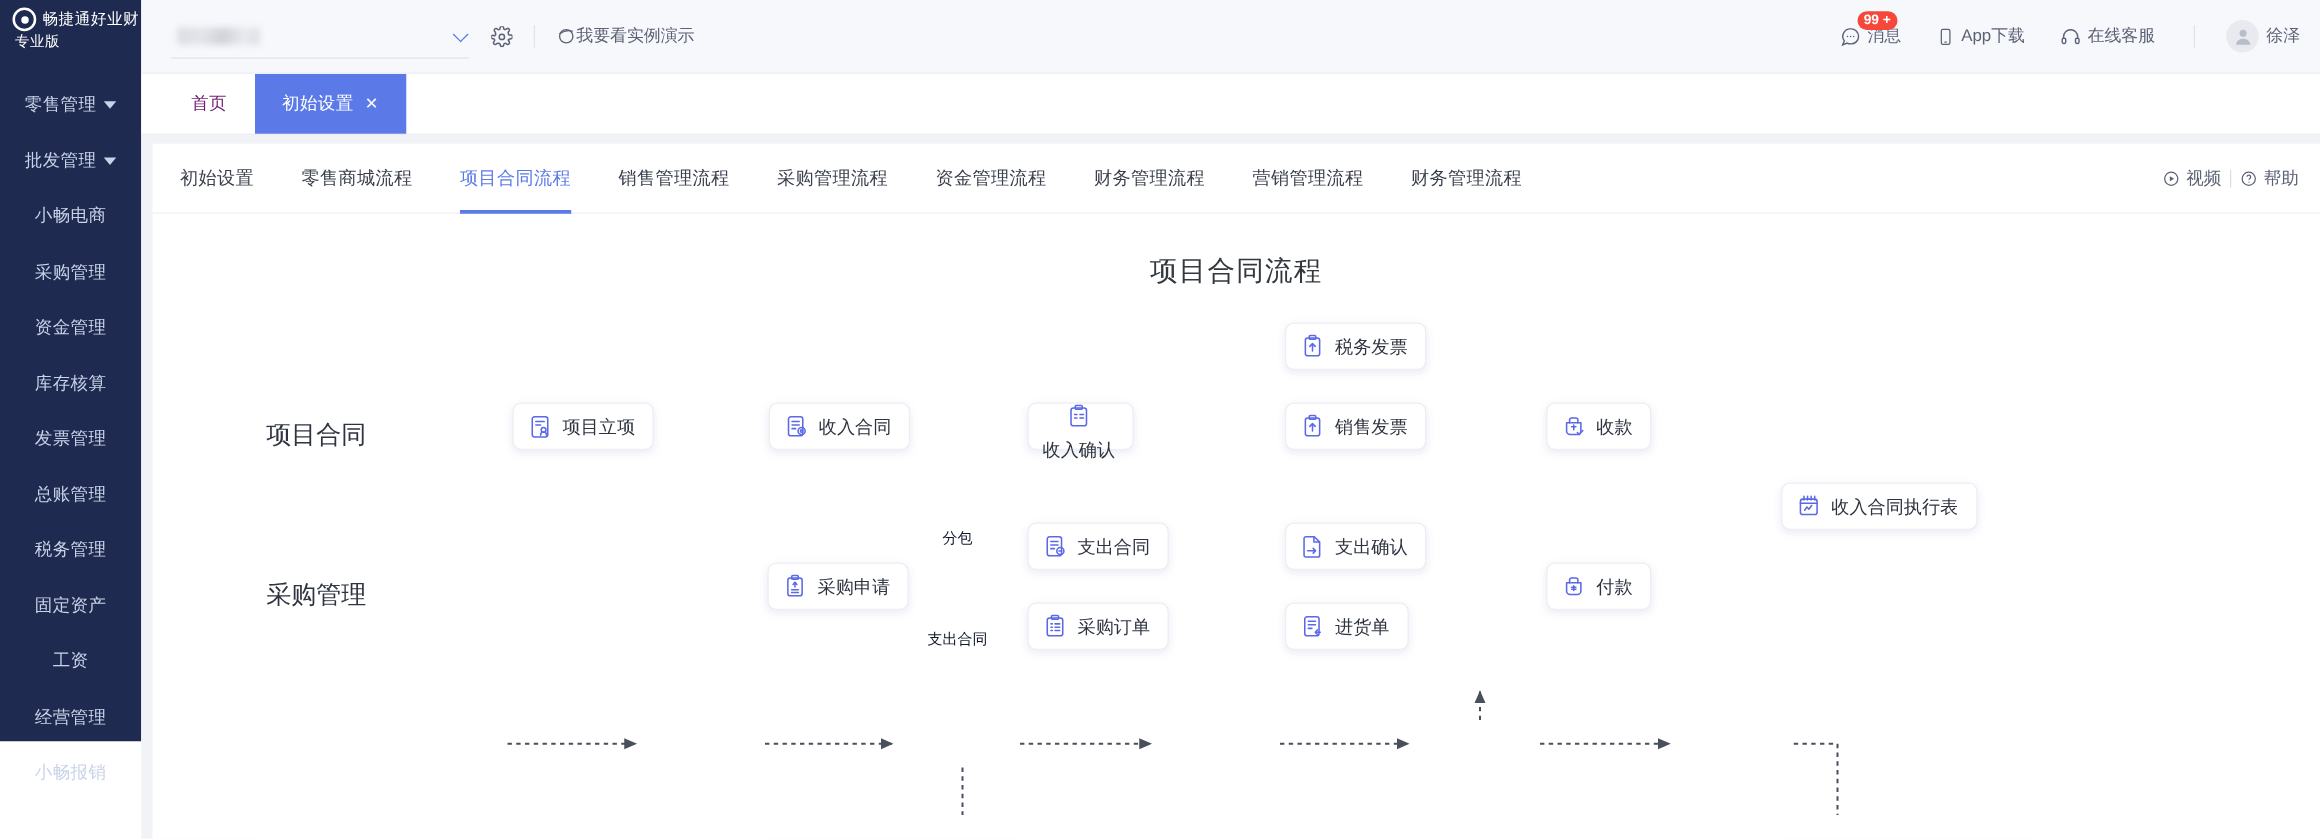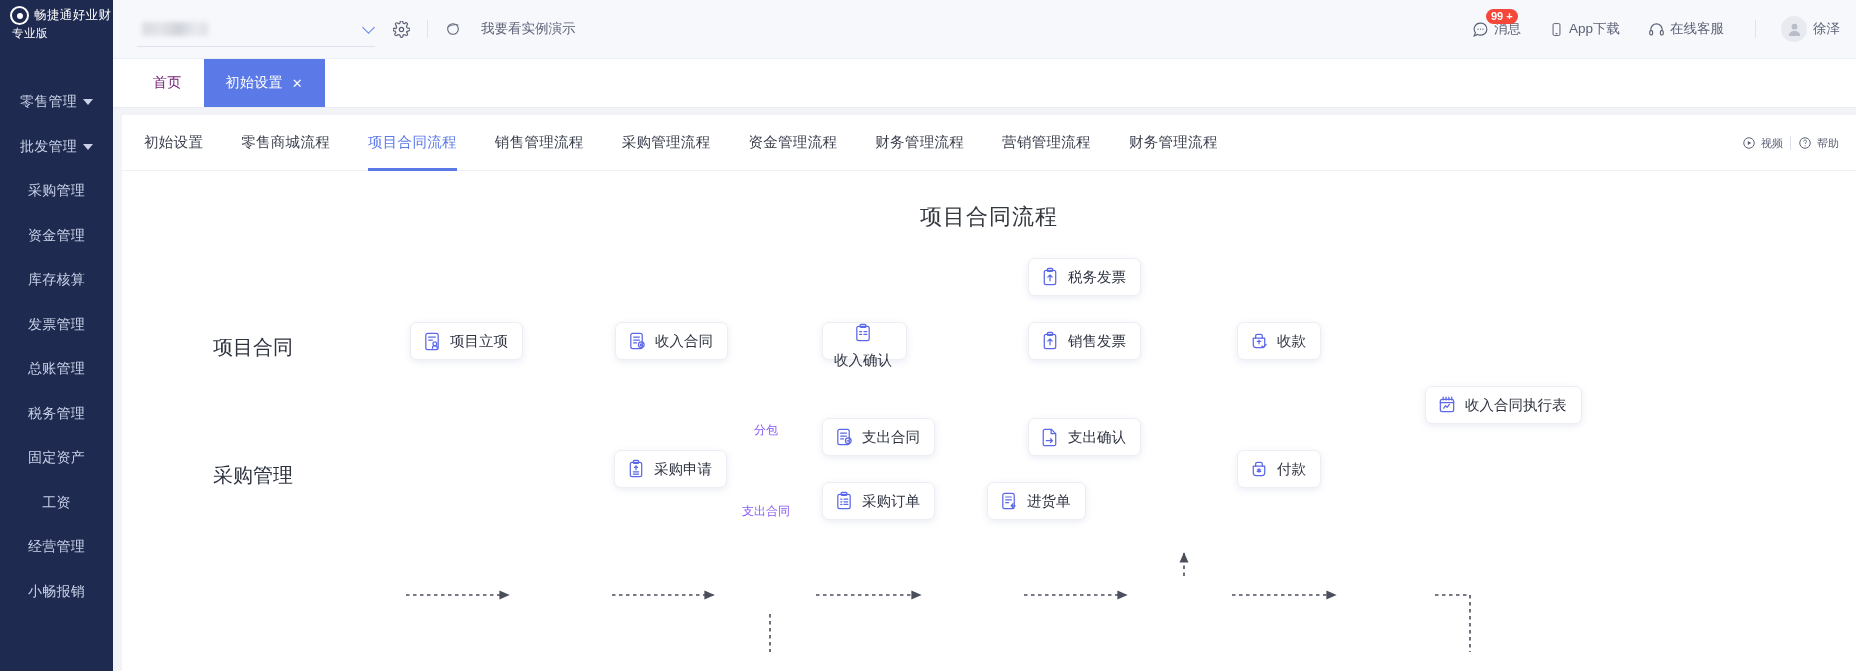--- a/index.html
+++ b/index.html
@@ -5,21 +5,21 @@
   * { box-sizing: border-box; margin: 0; padding: 0; }
   html, body {
     width: 1856px; height: 671px;
     font-family: "Liberation Sans", "DejaVu Sans", sans-serif;
     background: #ffffff; overflow: hidden;
   }
   .app { position: relative; width: 1856px; height: 671px; display: flex; }
 
   
   .sidebar {
-    width: 113px; height: 671px; background: #1f2a50;
+    width: 113px; height: 593px; background: #1f2a50;
     display: flex; flex-direction: column; flex: 0 0 113px;
   }
   .logo-area {
     height: 59px; padding: 6px 8px 0 10px; position: relative;
   }
   .logo-row { display: flex; align-items: center; gap: 5px; }
   .logo-mark {
     width: 19px; height: 19px; border-radius: 50%;
     border: 2px solid #ffffff; position: relative; flex: 0 0 19px;
   }
@@ -59,21 +59,21 @@
   }
   .org-underline {
     position: absolute; left: 4px; right: 2px; bottom: -11px; height: 1px; background: #dfe2ec;
   }
   .chev-down {
     width: 9px; height: 9px; border-right: 1.7px solid #5b7ae8; border-bottom: 1.7px solid #5b7ae8;
     transform: rotate(45deg); margin-left: auto; margin-right: 4px; margin-bottom: 4px;
   }
   .gear { margin-left: 16px; display: flex; align-items: center; }
   .hdr-divider { width: 1px; height: 18px; background: #e0e3ed; margin: 0 17px; }
-  .demo-link { display: flex; align-items: center; gap: 20px; color: #5c6275; font-size: 13.5px; cursor: pointer; }
+  .demo-link { display: flex; align-items: center; gap: 0; color: #5c6275; font-size: 13.5px; cursor: pointer; }
   .hdr-right { margin-left: auto; display: flex; align-items: center; gap: 0; }
   .hdr-btn {
     display: flex; align-items: center; gap: 5px; color: #5c6275;
     font-size: 13.5px; cursor: pointer; position: relative; padding: 0 14px;
   }
   .badge {
     position: absolute; top: -11px; left: 28px; background: #f5483b; color: #fff;
     font-size: 11px; font-weight: bold; border-radius: 9px; padding: 1px 5px 2px 5px;
     line-height: 12px; white-space: nowrap;
   }
@@ -106,21 +106,21 @@
   .subtab {
     font-size: 14.5px; color: #3a3f4d; margin-right: 38px; cursor: pointer;
     position: relative; height: 56px; display: flex; align-items: center; letter-spacing: .3px;
   }
   .subtab.active { color: #5b7ae8; }
   .subtab.active::after {
     content: ""; position: absolute; left: 0; right: 0; bottom: 0; height: 2.5px; background: #5b7ae8;
   }
   .subtabs-right {
     position: absolute; right: 10px; top: 0; height: 56px; display: flex;
-    align-items: center; gap: 0; font-size: 11px; color: #5c6275;
+    align-items: center; gap: 0; font-size: 14px; color: #5c6275;
   }
   .mini-link { display: flex; align-items: center; gap: 5px; cursor: pointer; padding: 0 7px; }
   .mini-sep { width: 1px; height: 14px; background: #dcdfe8; }
 
   .diagram-title {
     text-align: center; font-size: 22px; color: #33383f; letter-spacing: 1px;
     margin-top: 31px;
   }
 
   .canvas { position: relative; width: 100%; height: 420px; }
@@ -128,21 +128,21 @@
     position: absolute; height: 38px; background: #ffffff; border: 1px solid #edeef3;
     border-radius: 7px; box-shadow: 0 2px 7px rgba(90,105,170,.13);
     display: flex; align-items: center; gap: 8px; padding: 0 14px 0 11px;
     font-size: 14.5px; color: #2e3340; white-space: nowrap; cursor: pointer;
   }
   .node svg { flex: 0 0 auto; }
   .rowlabel {
     position: absolute; font-size: 20px; color: #2e3340; white-space: nowrap;
   }
   .edgelabel {
-    position: absolute; font-size: 12px; color: #8b5cf6; white-space: nowrap;
+    position: absolute; font-size: 12px; color: #0f172a; white-space: nowrap;
   }
   svg.wires { position: absolute; left: 0; top: 0; width: 100%; height: 100%; pointer-events: none; }
 </style>
 </head>
 <body>
 
 <div class="app">
 
   <aside class="sidebar">
     <div class="logo-area">
@@ -153,20 +153,23 @@
       <div class="logo-sub">专业版</div>
     </div>
     <nav class="nav" id="nav">
         <div class="nav-item">
           <span>零售管理</span>
           <span class="caret"></span>
         </div>
         <div class="nav-item">
           <span>批发管理</span>
           <span class="caret"></span>
+        </div>
+        <div class="nav-item">
+          <span>小畅电商</span>
         </div>
         <div class="nav-item">
           <span>采购管理</span>
         </div>
         <div class="nav-item">
           <span>资金管理</span>
         </div>
         <div class="nav-item">
           <span>库存核算</span>
         </div>
@@ -428,21 +431,21 @@
               <span>支出确认</span>
             </div>
             <div class="node" style="left: 700px; top: 250px;">
               <svg width="20" height="20" viewBox="0 0 20 21" fill="none" stroke="#5b68e8" stroke-width="1.3" stroke-linecap="round" stroke-linejoin="round">
                 <rect x="3.5" y="3.5" width="13" height="15" rx="2"></rect>
                 <rect x="7" y="1.5" width="6" height="3.2" rx="1"></rect>
                 <path d="M6.6 8.5h1.2M6.6 11.3h1.2M6.6 14.1h1.2M10 8.5h4M10 11.3h4M10 14.1h4"></path>
               </svg>
               <span>采购订单</span>
             </div>
-            <div class="node" style="left: 865px; top: 250px;">
+            <div class="node" style="left: 906px; top: 250px;">
               <svg width="20" height="20" viewBox="0 0 20 21" fill="none" stroke="#5b68e8" stroke-width="1.3" stroke-linecap="round" stroke-linejoin="round">
                 <rect x="3.5" y="2.5" width="12" height="16" rx="2"></rect>
                 <path d="M6.5 6.3h6M6.5 9.3h6M6.5 12.3h3"></path>
                 <path d="M16.5 15.5h-4M14.3 13.4l-2 2.1 2 2.1"></path>
               </svg>
               <span>进货单</span>
             </div>
             <div class="node" style="left: 1115px; top: 218px;">
               <svg width="20" height="20" viewBox="0 0 20 21" fill="none" stroke="#5b68e8" stroke-width="1.3" stroke-linecap="round" stroke-linejoin="round">
                 <path d="M4 7.5h12v7a3 3 0 01-3 3H7a3 3 0 01-3-3z"></path>

